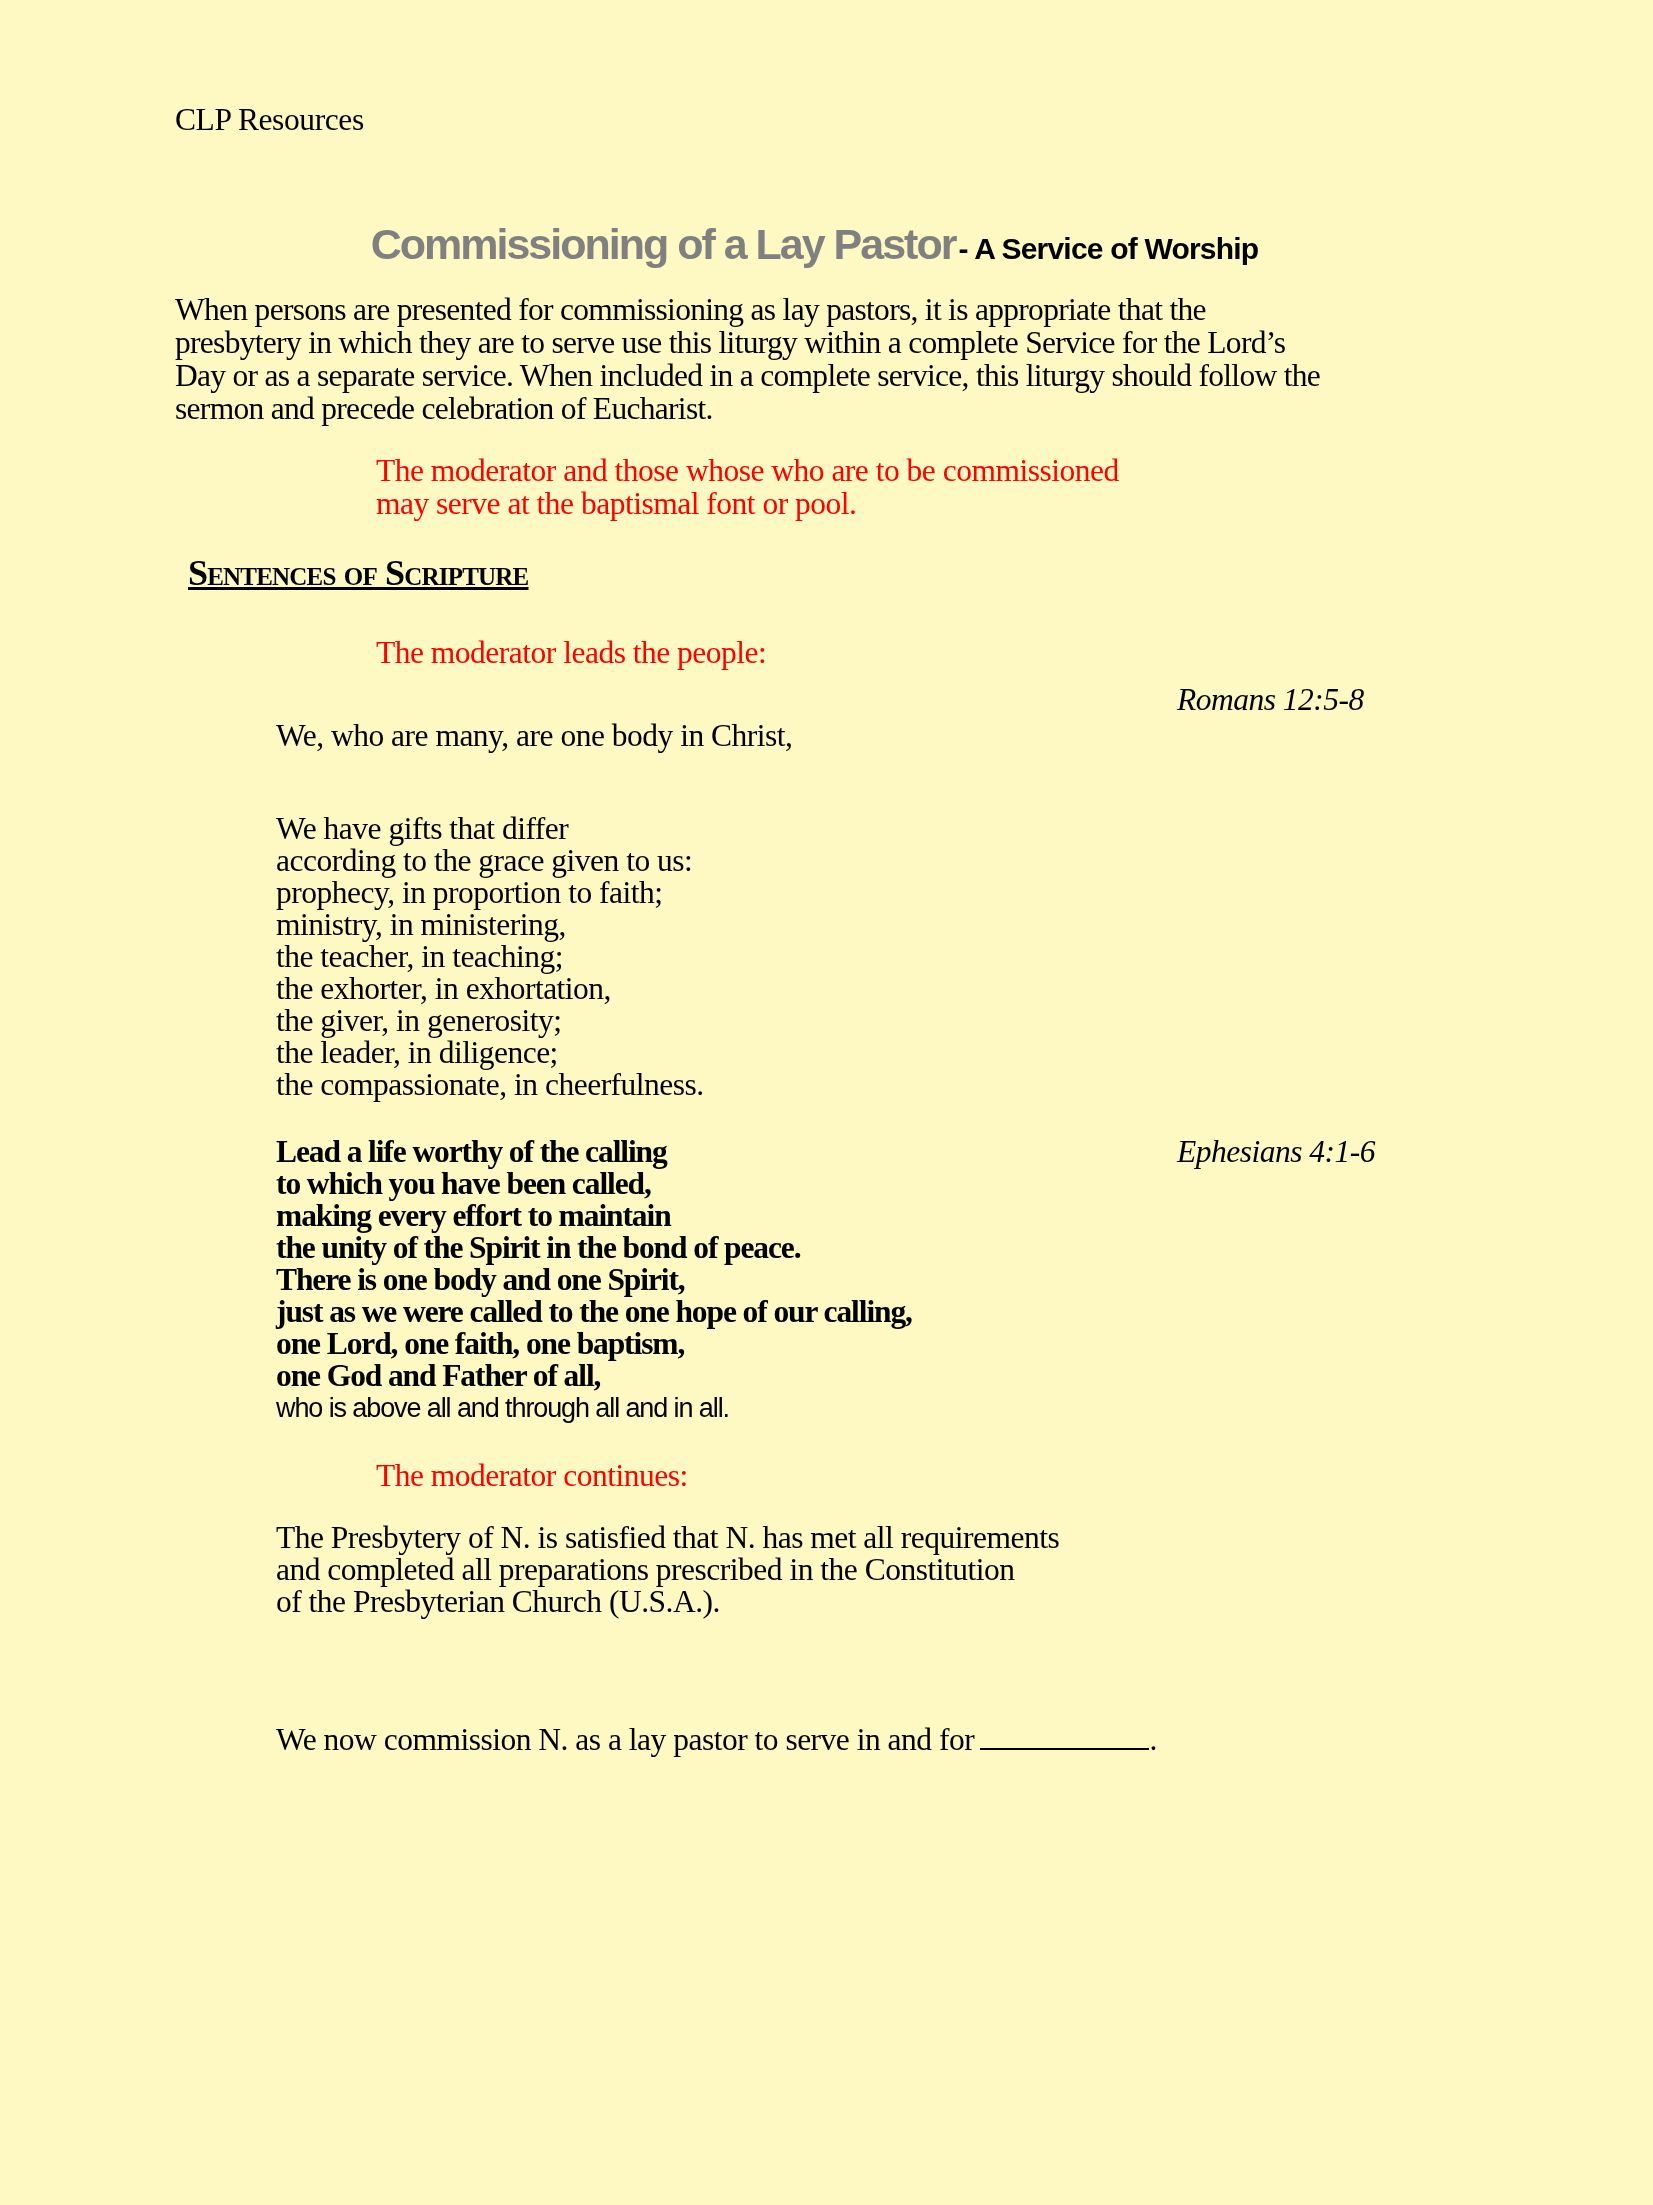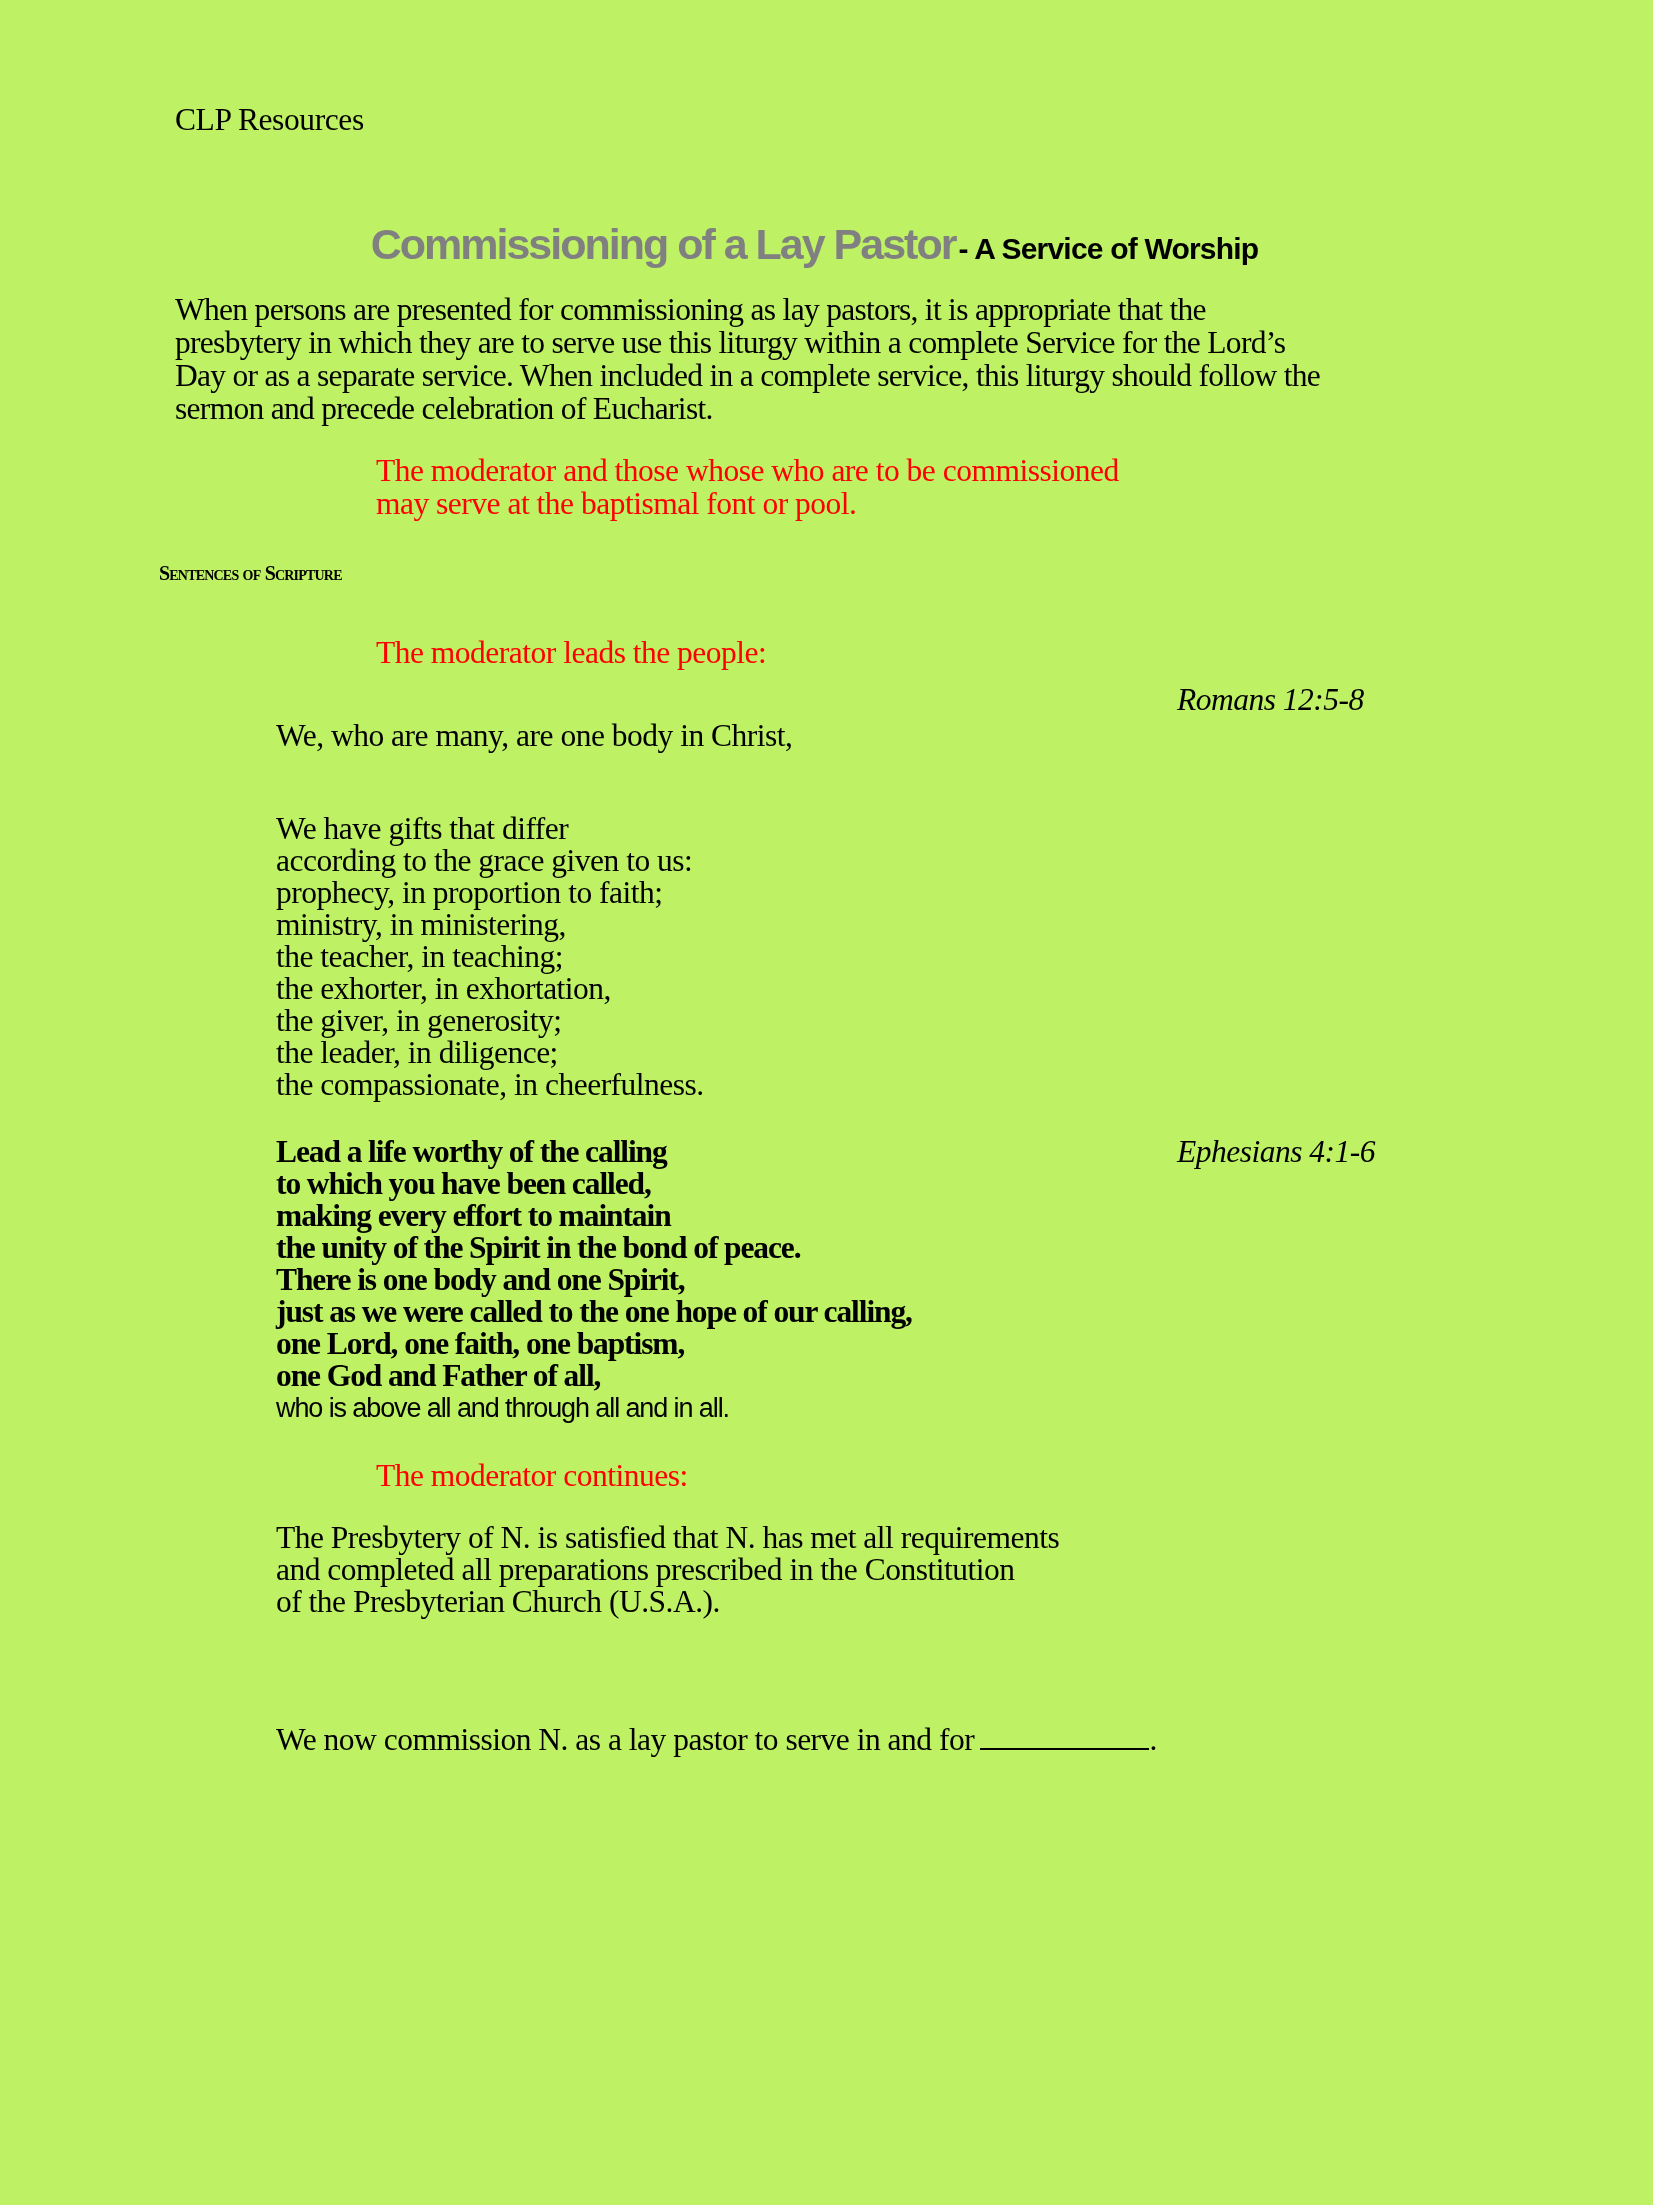--- a/index.html
+++ b/index.html
@@ -1,33 +1,33 @@
 <!DOCTYPE html>
 <html style="font-size:12.6px"><head>
 <meta charset="utf-8">
 <style>
   html, body { margin: 0; padding: 0; background: #ffffff; }
   body { width: 1654px; height: 2205px; position: relative; overflow: hidden; }
-  .page { position: absolute; left: 0; top: 0; width: 1654px; height: 2205px; background: #bef264; color: #000000; }
+  .page { position: absolute; left: 0; top: 0; width: 1654px; height: 2205px; background: #fef9c3; color: #000000; }
   .ab { position: absolute; white-space: nowrap; }
   .serif { font-family: "Liberation Serif", "DejaVu Serif", serif; }
 
   .running-head { left: 175px; top: 101px; font-size: 31.5px; line-height: 38px; letter-spacing: -0.4px; }
 
   .title-wrap { left: 0; width: 1629px; top: 217px; text-align: center; line-height: 55px; }
   .title-main { font-family: "Liberation Sans", "DejaVu Sans", sans-serif; font-weight: bold; font-size: 43px; color: #808080; letter-spacing: -2px; }
   .title-sub { font-family: "Liberation Sans", "DejaVu Sans", sans-serif; font-weight: bold; font-size: 30px; color: #000000; letter-spacing: -0.8px; margin-left: 3.2px; }
 
   .intro { left: 175px; top: 293px; width: 1307px; font-size: 31.5px; line-height: 33px; letter-spacing: -0.7px; white-space: normal; }
   .intro div { white-space: nowrap; }
 
   .rubric { color: #ff0000; font-size: 31.5px; line-height: 33px; letter-spacing: -0.5px; }
   .rubric div { white-space: nowrap; }
 
-  .heading { left: 159px; top: 556px; font-size: 20px; line-height: 35px; font-weight: bold; font-variant: small-caps; letter-spacing: -0.8px; }
+  .heading { left: 188px; top: 556px; font-size: 36px; line-height: 35px; font-weight: bold; font-variant: small-caps; letter-spacing: -0.8px; text-decoration: underline; }
 
   .verse { font-size: 31.5px; line-height: 32px; letter-spacing: -0.5px; }
   .verse div { white-space: nowrap; }
   .bold { font-weight: bold; }
   .cite { font-style: italic; font-size: 31.5px; line-height: 32px; letter-spacing: -0.5px; }
   .sans-line { font-family: "Liberation Sans", "DejaVu Sans", sans-serif; font-size: 27px; letter-spacing: -1.1px; }
 
   .blank { display: inline-block; width: 169px; border-bottom: 2.4px solid #000; height: 23.6px; vertical-align: baseline; margin-left: 6.3px; }
 </style>
 </head>

